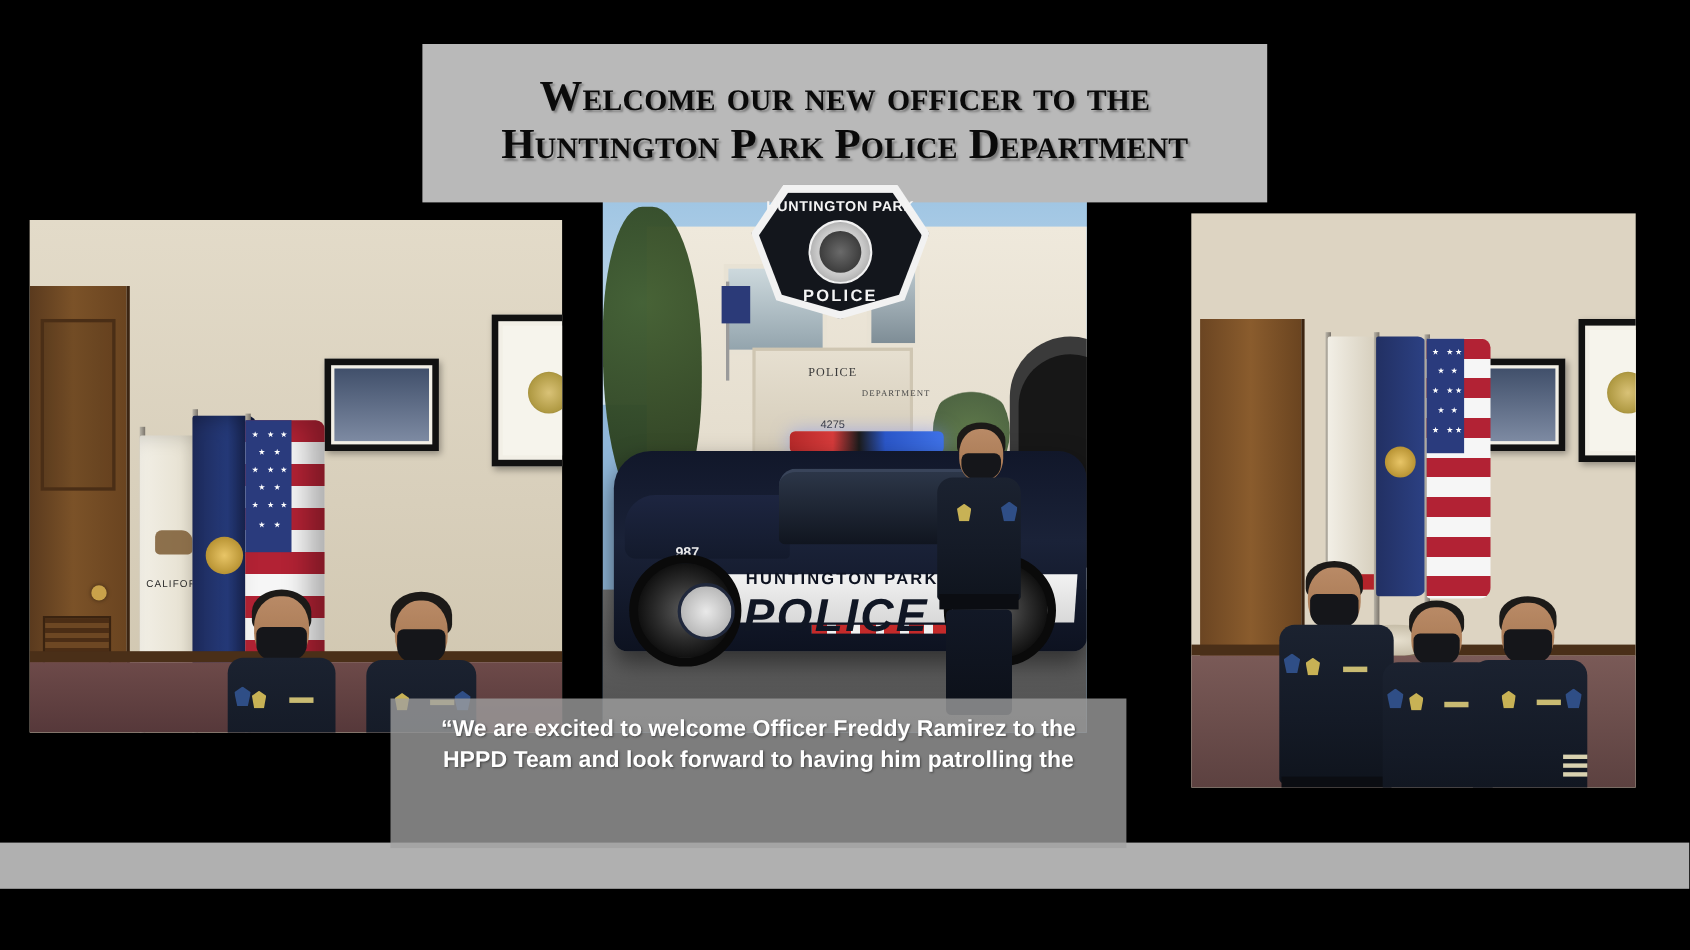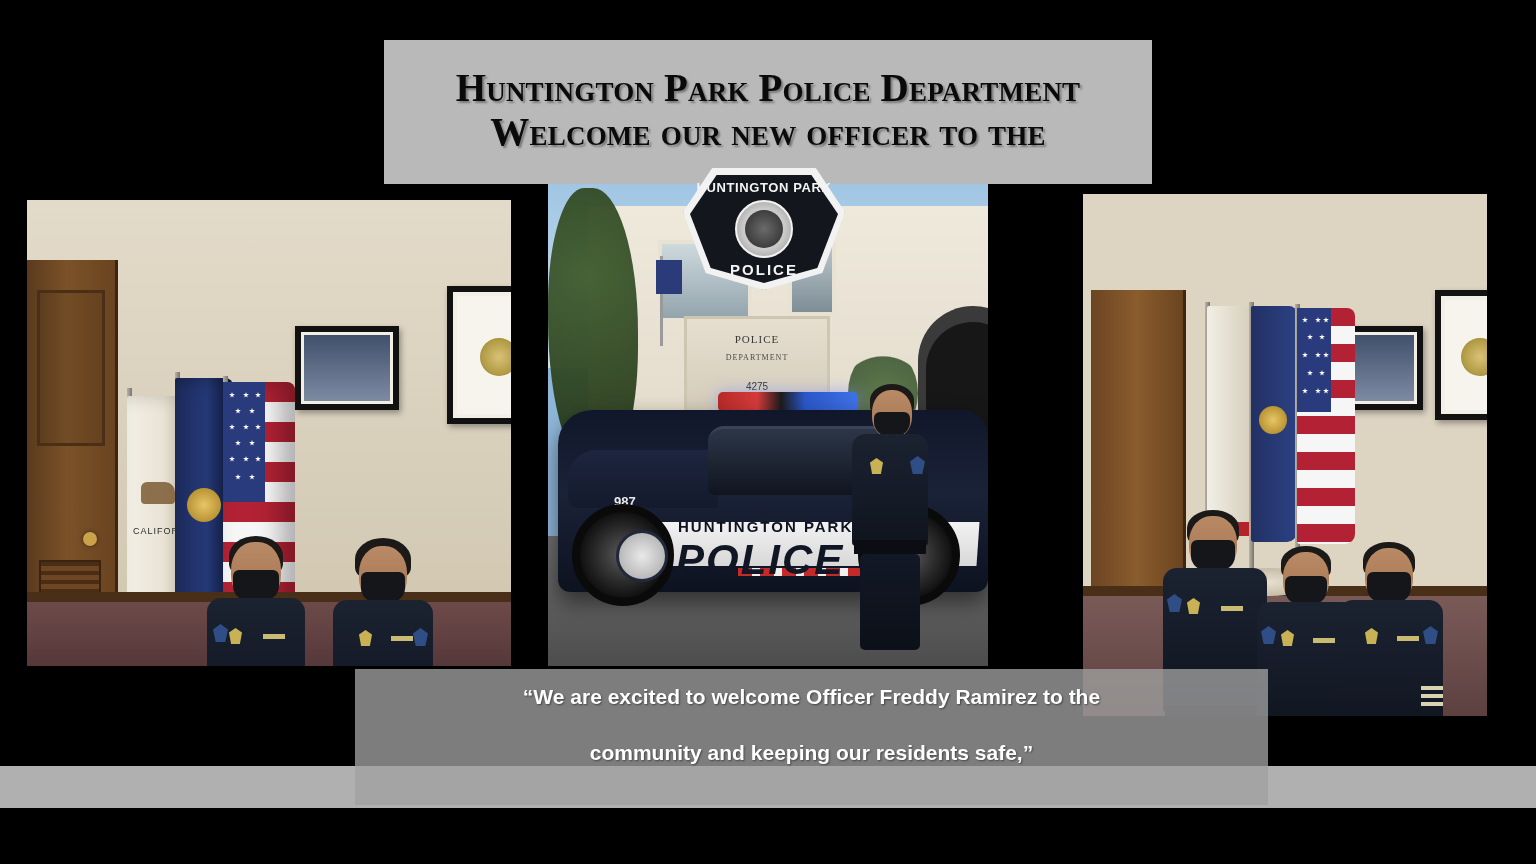--- a/index.html
+++ b/index.html
@@ -201,22 +201,22 @@
             background: #3a3a3a; border-radius: 55px 55px 0 0; }
   .pc-arch-in { position:absolute; left:8px; top:16px; right:8px; bottom:0; background:#171717; border-radius:47px 47px 0 0;}
   .pc-window { position:absolute; left:70px; top:34px; width:86px; height:74px;
             background: linear-gradient(180deg,#cdd9dd,#93a4ad); border:4px solid #e8e2d4; }
   .pc-window2 { position:absolute; left:200px; top:36px; width:40px; height:66px;
             background: linear-gradient(180deg,#b9c6cc,#7e8d96); border:4px solid #e8e2d4; }
   .pc-entry { position:absolute; left:96px; top:110px; width:140px; height:120px;
             background: linear-gradient(180deg,#e6dfd0,#cfc6b2); border:3px solid #cfc6b2; }
   .pc-entry-sign { position:absolute; left:0; top:14px; width:100%; text-align:center;
             color:#3a3a3a; font-family:"Liberation Serif",serif; font-size:11px; letter-spacing:1px;}
-  .pc-entry-sign2 { position:absolute; left:0; top:34px; width:100%; text-align:center;
-            color:#4a4a4a; font-family:"Liberation Serif",serif; font-size:8px; letter-spacing:1px;}
+  .pc-entry-sign2 { position:absolute; left:0; top:34px; width:100%; text-align:right;
+            color:#4a4a4a; font-family:"Liberation Serif",serif; font-size:8px; letter-spacing:1px;padding-left:19px;}
   .pc-addr { position:absolute; left:0; top:62px; width:100%; text-align:center; color:#333; font-size:10px;}
   .pc-door { position:absolute; left:40px; top:86px; width:58px; height:34px; background:#2b2f33;}
   .pc-tree { position:absolute; left:0; top:10px; width:90px; height:290px;
             background: radial-gradient(circle at 40% 30%, #3f5c2e 0%, #2d4220 60%, #22321a 100%);
             border-radius: 40% 50% 45% 55%; opacity:.95;}
   .pc-palm { position:absolute; left:300px; top:170px; width:70px; height:90px;
             background: radial-gradient(circle at 50% 60%, #4a6b34 0%, #34502a 70%, rgba(0,0,0,0) 72%);
             border-radius: 50%; opacity:.85;}
   .pc-flagpole { position:absolute; left:112px; top:78px; width:3px; height:90px; background:#9a9a9a;}
   .pc-smallflag { position:absolute; left:108px; top:82px; width:26px; height:34px; background:#2b3a78;}
@@ -313,22 +313,22 @@
   .pr-frame1 .inner { position:absolute; inset:3px; background: linear-gradient(180deg,#41506b,#7d8aa2); }
   .pr-frame2 { left: 352px; top: 96px; width: 78px; height: 118px; }
   .pr-frame2 .inner { position:absolute; inset:4px; background:#f6f4ec; }
   .pr-stand { position:absolute; left: 140px; bottom: 120px; width: 90px; height: 28px;
             background: radial-gradient(ellipse at center,#e7e0cf 0%,#c6bda8 70%,#9e9583 100%); border-radius: 50%;}
 
   
   .quote-banner {
     position: absolute;
     left: 355px;
-    top: 669px;
-    width: 913px;
+    top: 635px;
+    width: 669px;
     height: 136px;
     background: rgba(160,160,160,0.78);
     z-index: 50;
   }
   .quote-text {
     position: absolute;
     left: 30px; right: 30px; top: 14px;
     text-align: center;
     color: #ffffff;
     font-weight: bold;
@@ -568,36 +568,35 @@
         <div style="position:absolute; left:82px; top:86px; width:22px; height:4px; background:#d9d2b0;"></div>
         <div style="position:absolute; left:82px; top:94px; width:22px; height:4px; background:#d9d2b0;"></div>
         <div style="position:absolute; left:82px; top:102px; width:22px; height:4px; background:#d9d2b0;"></div>
       </div>
 
     </div>
   </div>
 
   <div class="title-banner">
     <div class="title-inner">
+      <span class="title-line">Welcome our new officer to the</span>
       <span class="title-line">Huntington Park Police Department</span>
-      <span class="title-line">Welcome our new officer to the</span>
     </div>
   </div>
 
   <div class="patch-logo">
     <div class="patch-shape"></div>
     <div class="patch-inner"></div>
     <div class="patch-top">HUNTINGTON PARK</div>
     <div class="patch-seal"></div>
     <div class="patch-bottom">POLICE</div>
   </div>
 
   <div class="quote-banner">
     <div class="quote-text">
       <span>“We are excited to welcome Officer Freddy Ramirez to the</span><br>
-      <br>
-      <span>community and keeping our residents safe,”</span>
+      <span>HPPD Team and look forward to having him patrolling the</span><br>
     </div>
   </div>
 
   <div class="bottom-bar"></div>
 
 </div>
 
 </body></html>

